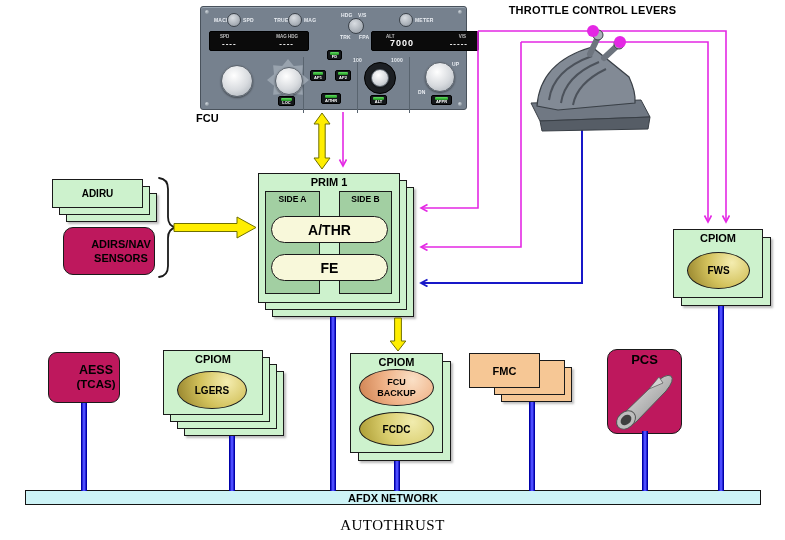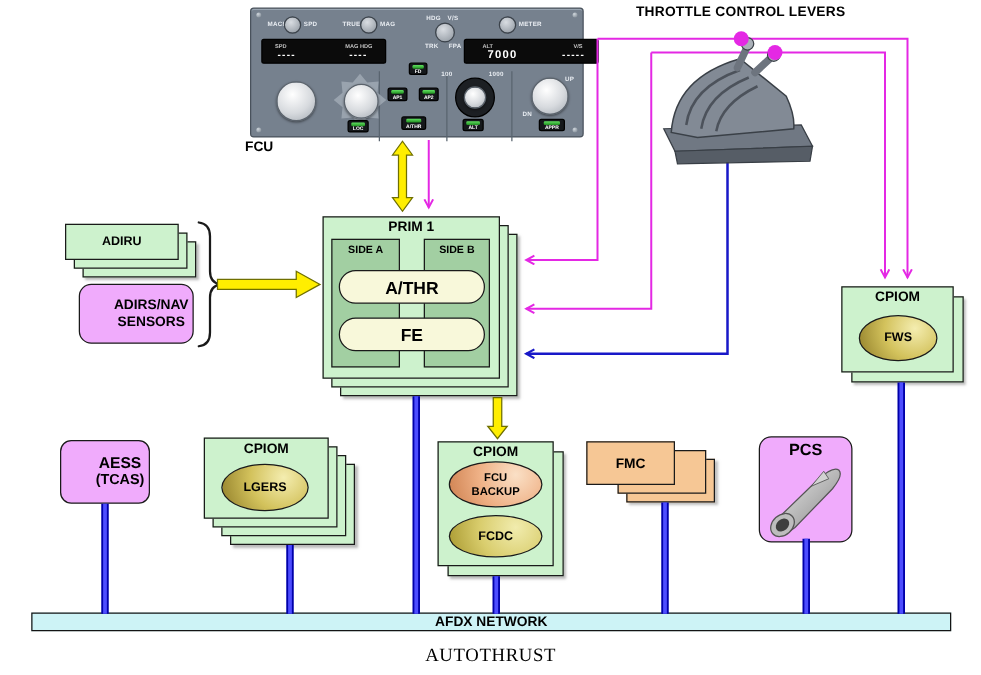--- a/index.html
+++ b/index.html
@@ -11,21 +11,21 @@
   
   .gbox{position:absolute;background:#cdf2cd;border:1.3px solid #1a1a1a;box-sizing:border-box;}
   .gback{position:absolute;background:#cdf2cd;border:1.3px solid #1a1a1a;box-sizing:border-box;
          box-shadow:2px 2px 2px rgba(130,130,130,.55);}
   .gpanel{position:absolute;background:#a2cfa2;border:1.2px solid #1a1a1a;box-sizing:border-box;}
   .pill{position:absolute;background:#f8f8da;border:1.4px solid #1a1a1a;border-radius:14px;
         box-sizing:border-box;display:flex;align-items:center;justify-content:center;
         font-weight:bold;font-size:14px;}
   .boxtitle{position:absolute;left:0;right:0;top:2px;text-align:center;font-weight:bold;font-size:11px;}
   .ptitle{font-size:8.5px;}
-  .olive{position:absolute;background:#f0abfc;border:1.5px solid #1a1a1a;box-sizing:border-box;padding-left:24px;}
+  .olive{position:absolute;background:#be185d;border:1.5px solid #1a1a1a;box-sizing:border-box;padding-left:24px;}
   .ell{position:absolute;border:1.3px solid #1a1a1a;border-radius:50%;box-sizing:border-box;
        display:flex;flex-direction:column;align-items:center;justify-content:center;
        font-weight:bold;text-align:center;}
   .ell-gold{background:radial-gradient(circle at 72% 28%, #f4edb0 0%, #d3c25c 48%, #8f7d28 100%);}
   .ell-peach{background:radial-gradient(circle at 72% 28%, #fae0c6 0%, #efb186 50%, #cd7f4e 100%);}
   .ell-fcdc{background:radial-gradient(circle at 72% 28%, #f1ecae 0%, #d9cd6d 50%, #a8982f 100%);}
   .peachbox{position:absolute;background:#f6c795;border:1.3px solid #1a1a1a;box-sizing:border-box;
             box-shadow:2px 2px 2px rgba(130,130,130,.5);}
   
   #fcu{position:absolute;left:200px;top:6px;width:267px;height:104px;background:#76818e;

